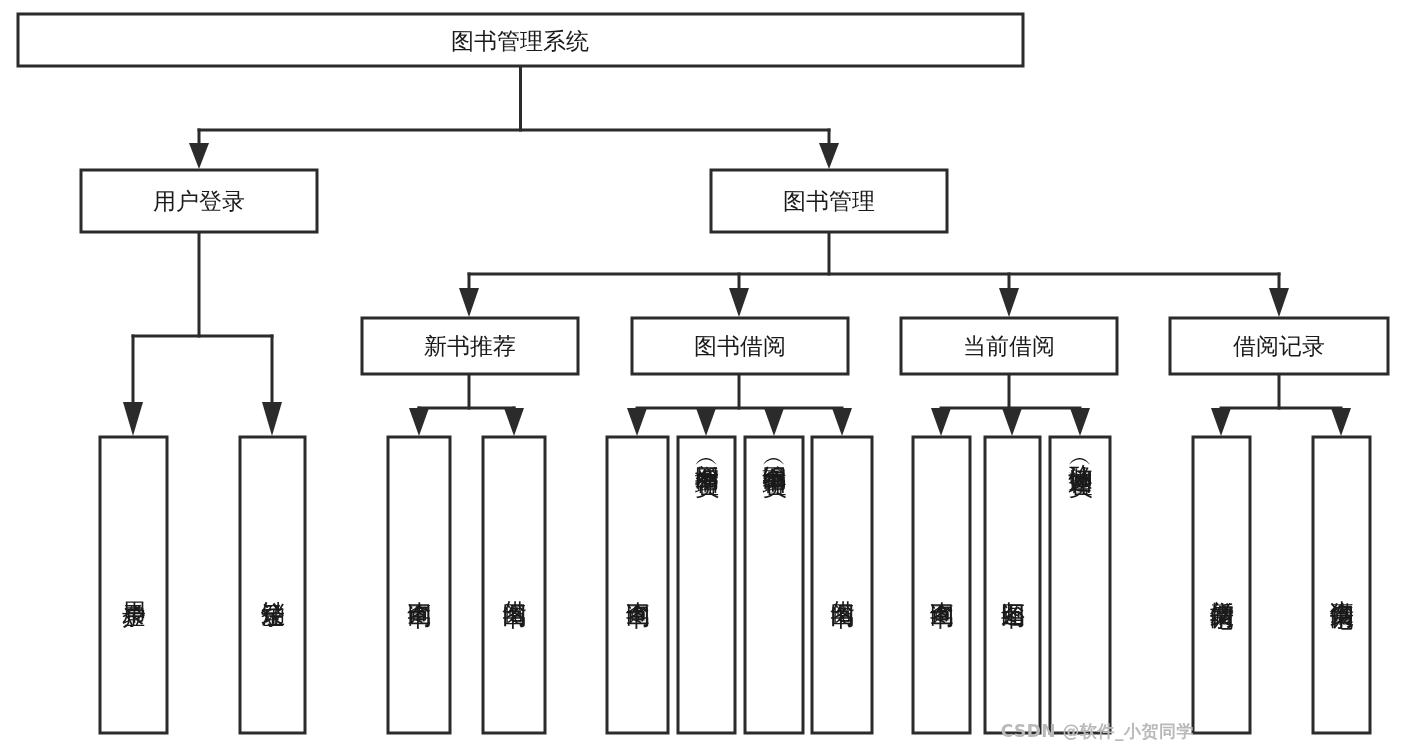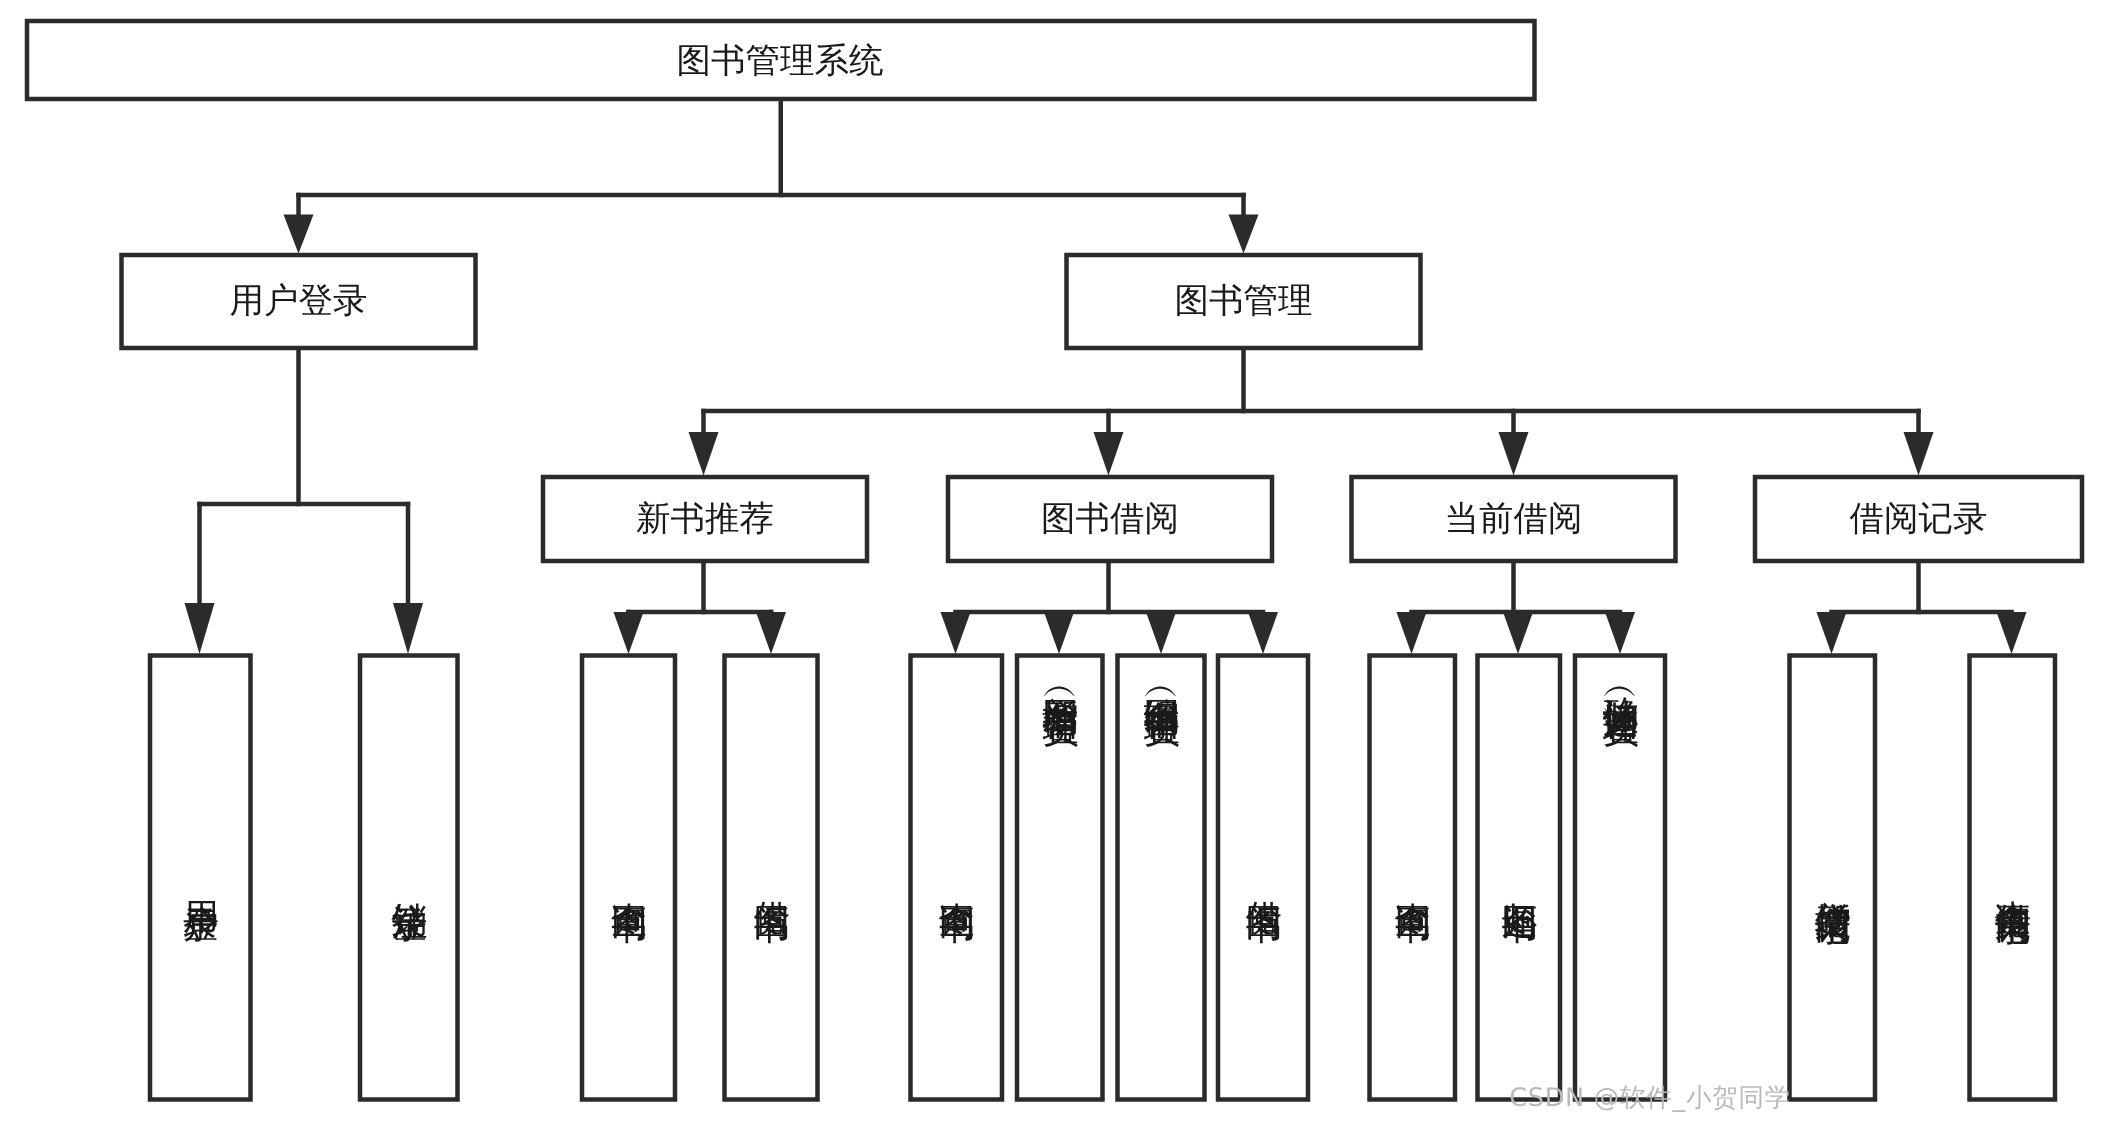--- a/index.html
+++ b/index.html
@@ -70,20 +70,21 @@
   }
   .watermark {
     position: absolute;
     right: 10px;
     bottom: 4px;
     font-family: "DejaVu Sans", "Liberation Sans", sans-serif;
     font-size: 17px;
     color: #b9b9b9;
     letter-spacing: 0.5px;
     white-space: nowrap;
+    font-weight: bold;
   }
 </style>
 </head>
 <body>
 
 <div id="diagram-root">
 
   <svg id="tree-svg" viewBox="0 0 1405 747">
 
     <g>

